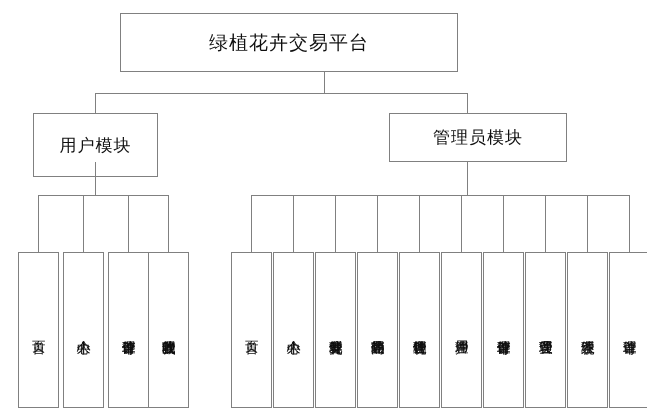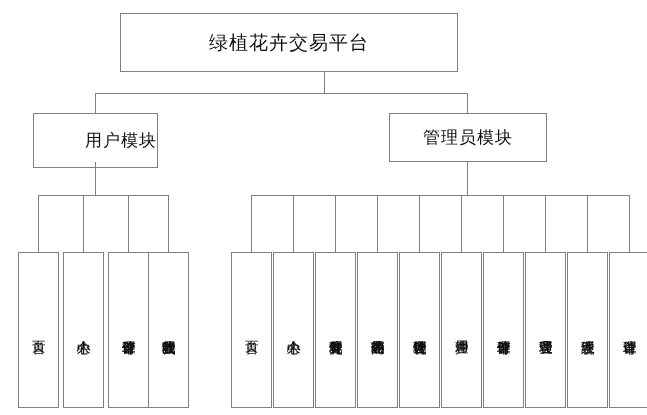--- a/index.html
+++ b/index.html
@@ -79,25 +79,25 @@
     <span>绿植花卉交易平台</span>
   </div>
 
   <div class="ln v" style="left:324px; top:72px; height:21px;"></div>
 
   <div class="ln h" style="left:95px; top:93px; width:373px;"></div>
 
   <div class="ln v" style="left:95px; top:93px; height:20px;"></div>
   <div class="ln v" style="left:467px; top:93px; height:20px;"></div>
 
-  <div class="box module" style="left:33px; top:113px; width:125px; height:55px;justify-content:flex-end;">
+  <div class="box module" style="left:33px; top:113px; width:125px; height:64px;">
     <span>用户模块</span>
   </div>
 
-  <div class="box module" style="left:389px; top:113px; width:158px; height:49px;">
+  <div class="box module" style="left:389px; top:113px; width:178px; height:49px;">
     <span>管理员模块</span>
   </div>
 
   <div class="ln v" style="left:95px; top:162px; height:33px;"></div>
   <div class="ln h" style="left:38px; top:195px; width:131px;"></div>
   <div class="ln v" style="left:38px; top:195px; height:57px;"></div>
   <div class="ln v" style="left:83px; top:195px; height:57px;"></div>
   <div class="ln v" style="left:128px; top:195px; height:57px;"></div>
   <div class="ln v" style="left:168px; top:195px; height:57px;"></div>
 

